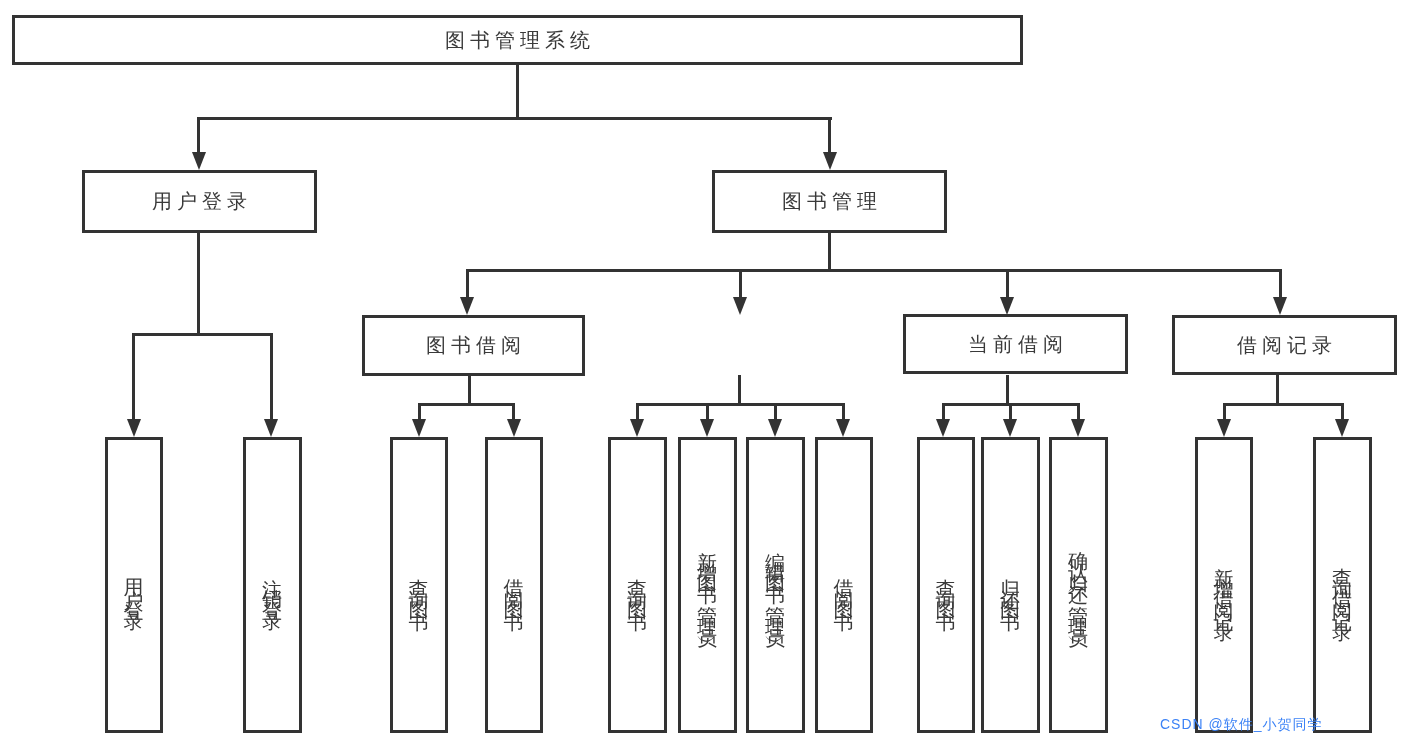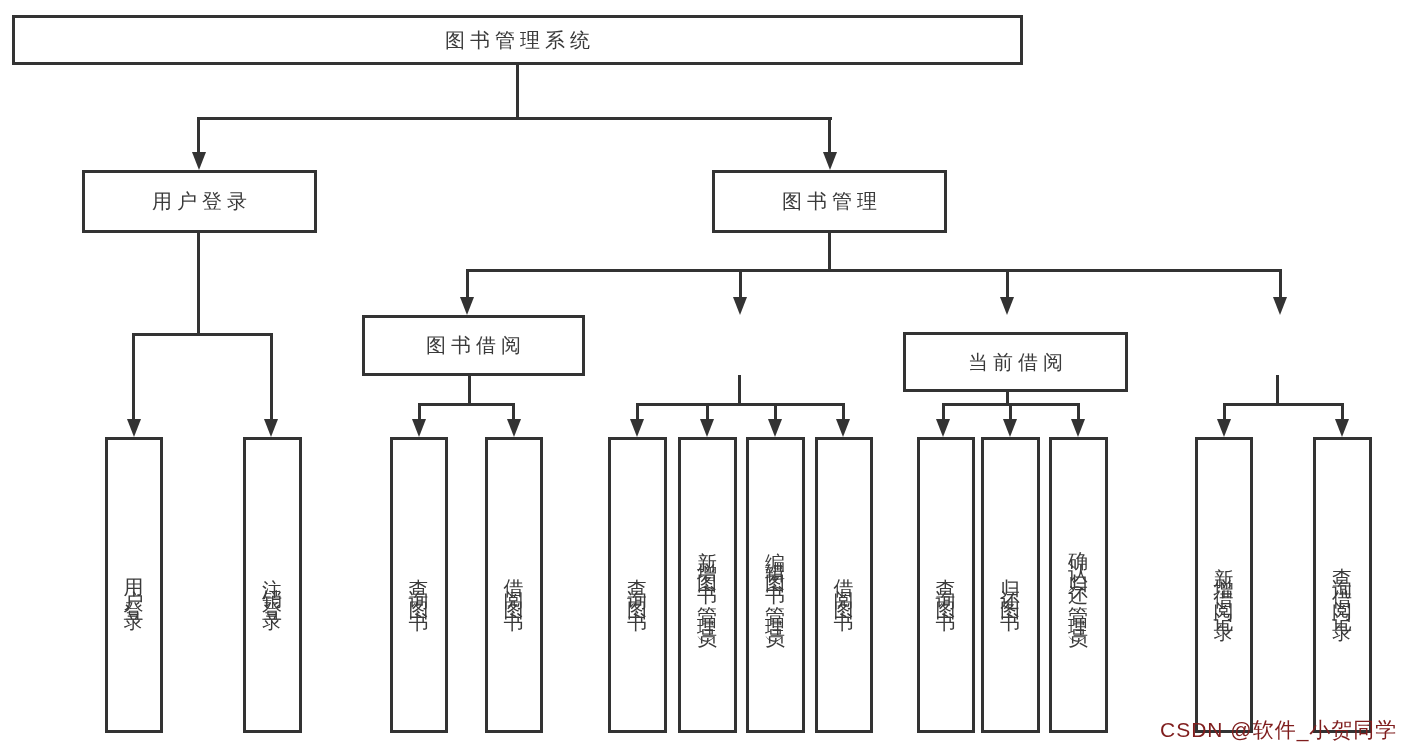--- a/index.html
+++ b/index.html
@@ -25,40 +25,41 @@
   .hl { position:absolute; height:3px; background:#333; z-index:1; }
   .vl { position:absolute; width:3px;  background:#333; z-index:1; }
   .arw {
     position:absolute; width:0; height:0; z-index:1;
     border-left:7px solid transparent;
     border-right:7px solid transparent;
     border-top:18px solid #333;
   }
   .wm {
     position:absolute; left:1160px; top:716px;
-    font-size:21px; letter-spacing:1px; color:#7f1d1d; z-index:6;
+    font-size:14px; letter-spacing:1px; color:#3b82f6; z-index:6;
     white-space:nowrap;
   }
 </style>
 </head>
 <body>
 
 <div class="stage">
 
   <div class="box" style="left:12px; top:15px; width:1011px; height:50px;">图书管理系统</div>
 
   <div class="box" style="left:82px; top:170px; width:235px; height:63px;">用户登录</div>
 
   <div class="box" style="left:712px; top:170px; width:235px; height:63px;text-align:center;">图书管理</div>
 
   <div class="box" style="left:362px; top:315px; width:223px; height:61px;">图书借阅</div>
 
 
-  <div class="box" style="left:903px; top:332px; width:225px; height:60px;">当前借阅</div>
+  <div class="box" style="left:903px; top:314px; width:225px; height:60px;">当前借阅</div>
 
+  <div class="box" style="left:1172px; top:315px; width:225px; height:60px;">借阅记录</div>
 
   <div class="box vbox" style="left:105px; top:437px; width:58px; height:296px;">用户登录</div>
 
   <div class="box vbox" style="left:243px; top:437px; width:59px; height:296px;">注销登录</div>
 
   <div class="box vbox" style="left:390px; top:437px; width:58px; height:296px;">查询图书</div>
 
   <div class="box vbox" style="left:485px; top:437px; width:58px; height:296px;">借阅图书</div>
 
   <div class="box vbox" style="left:608px; top:437px; width:59px; height:296px;">查询图书</div>

